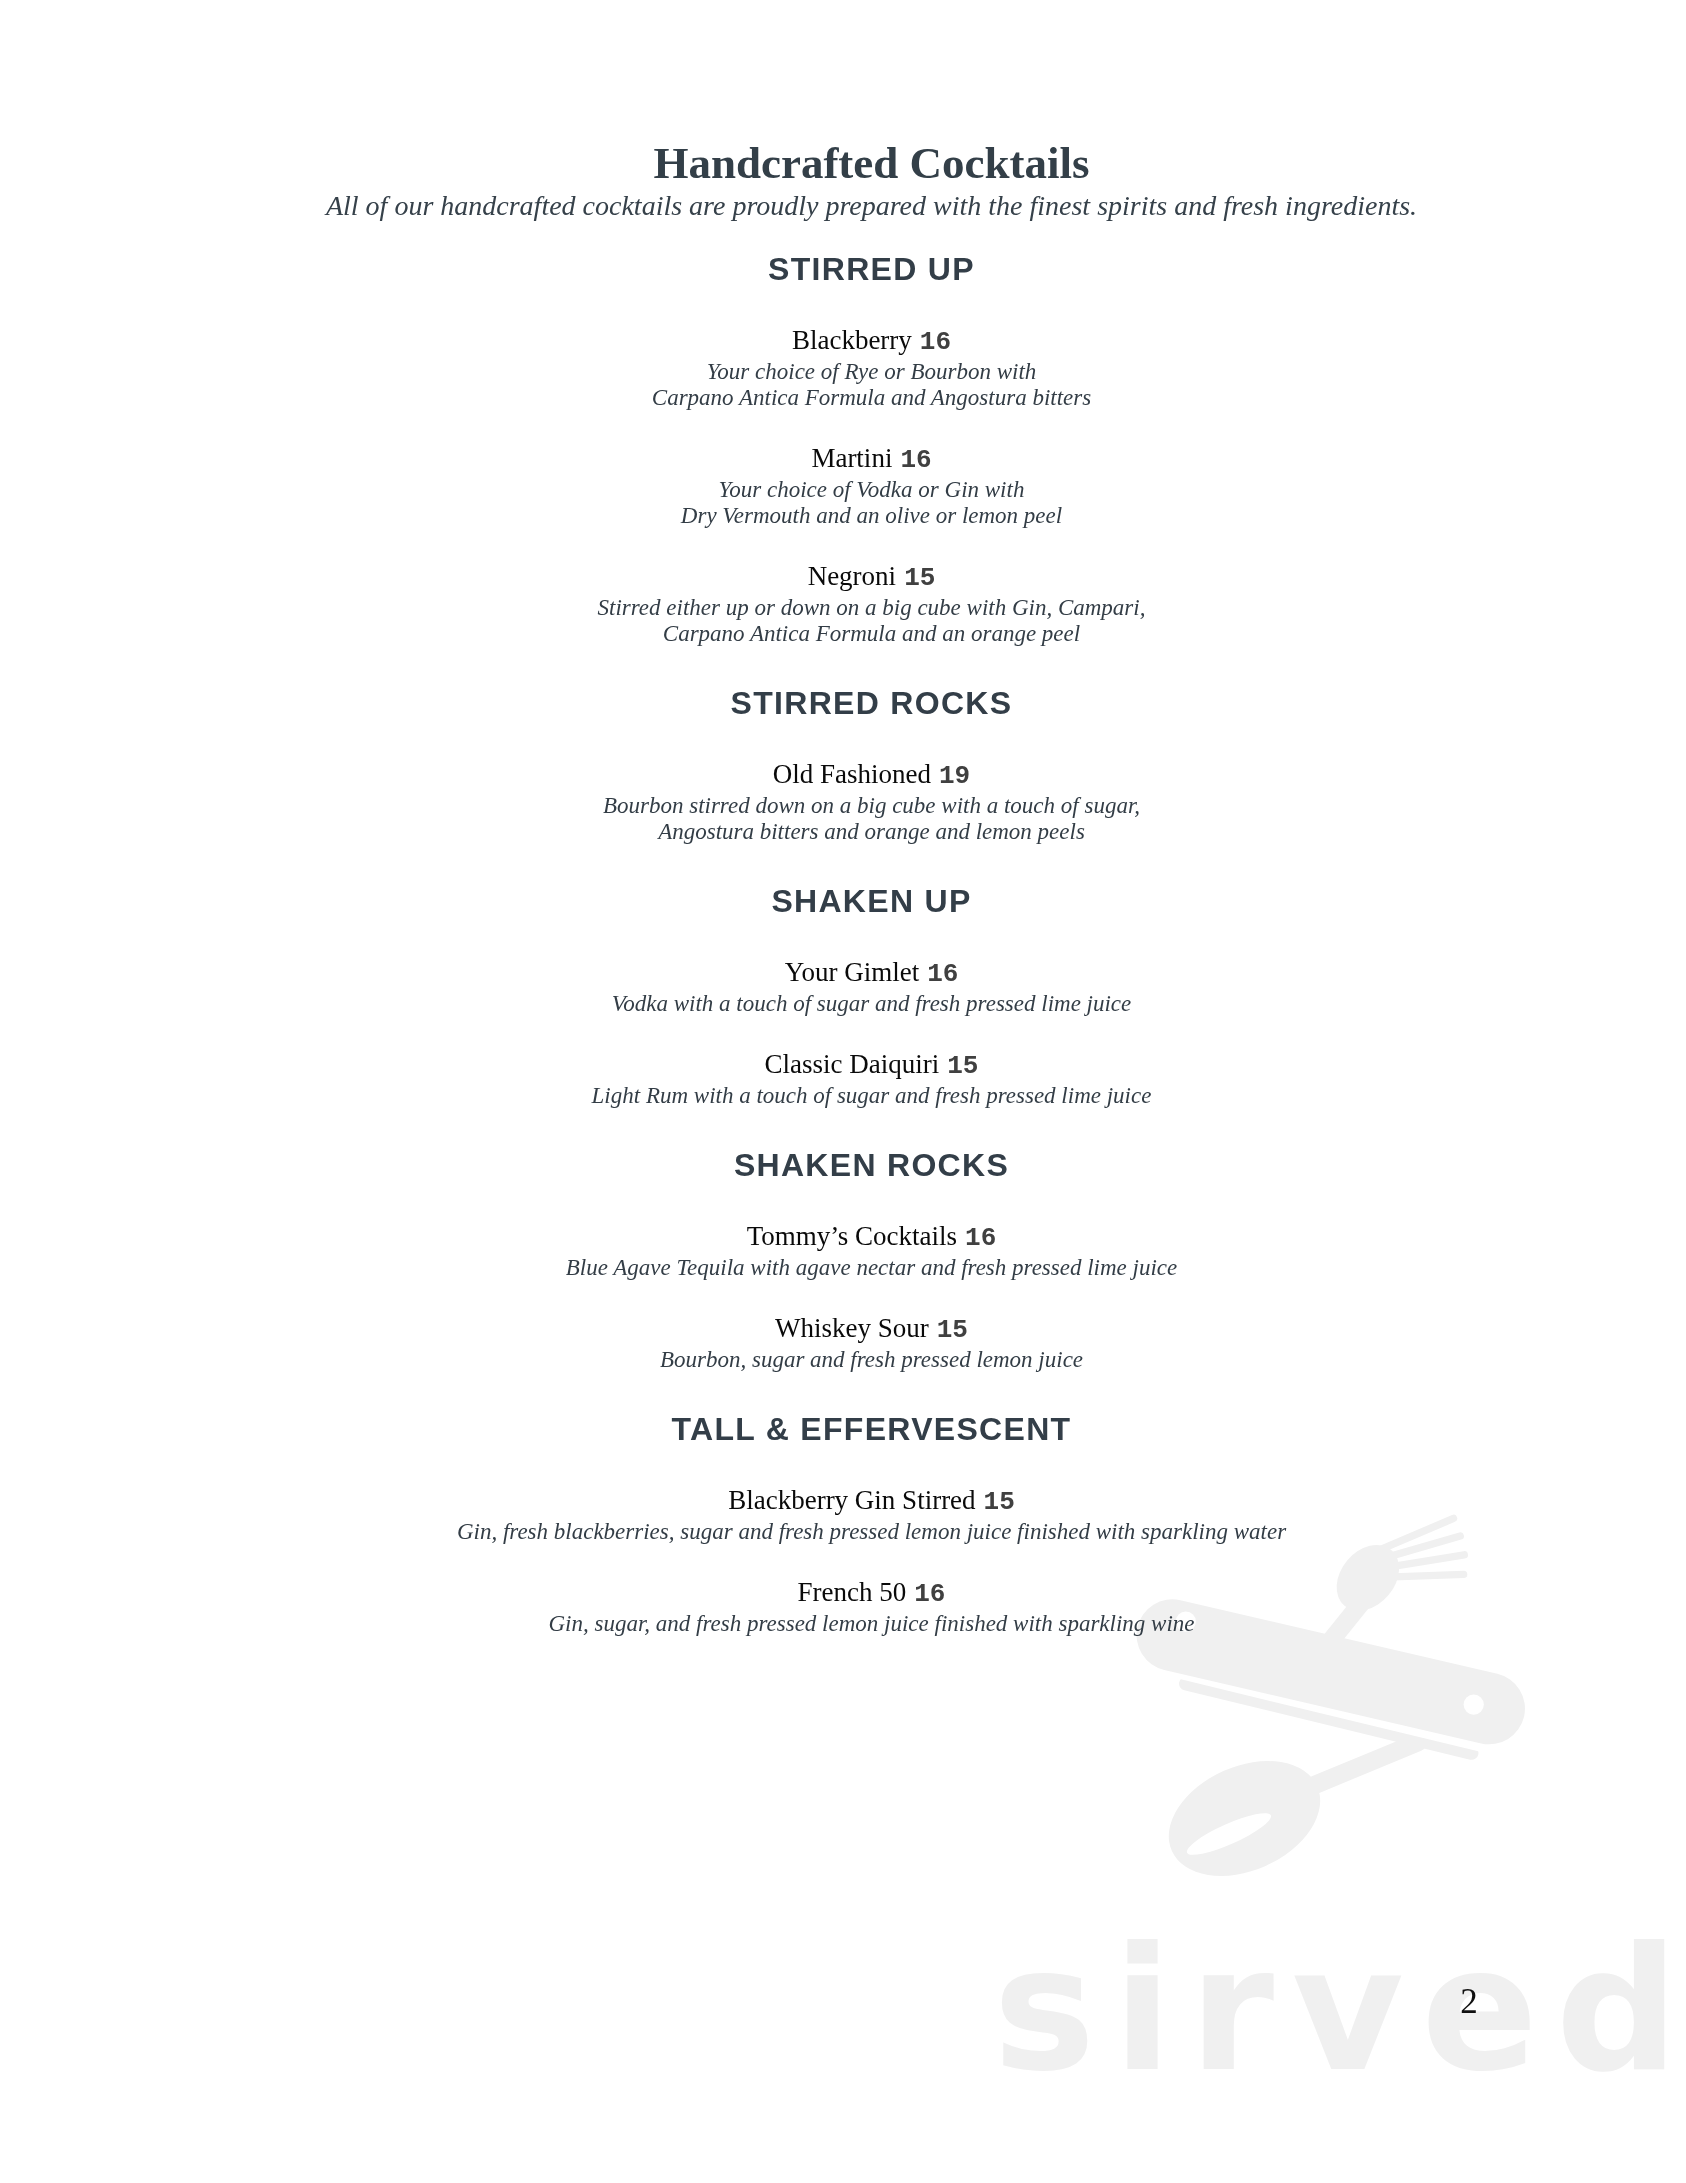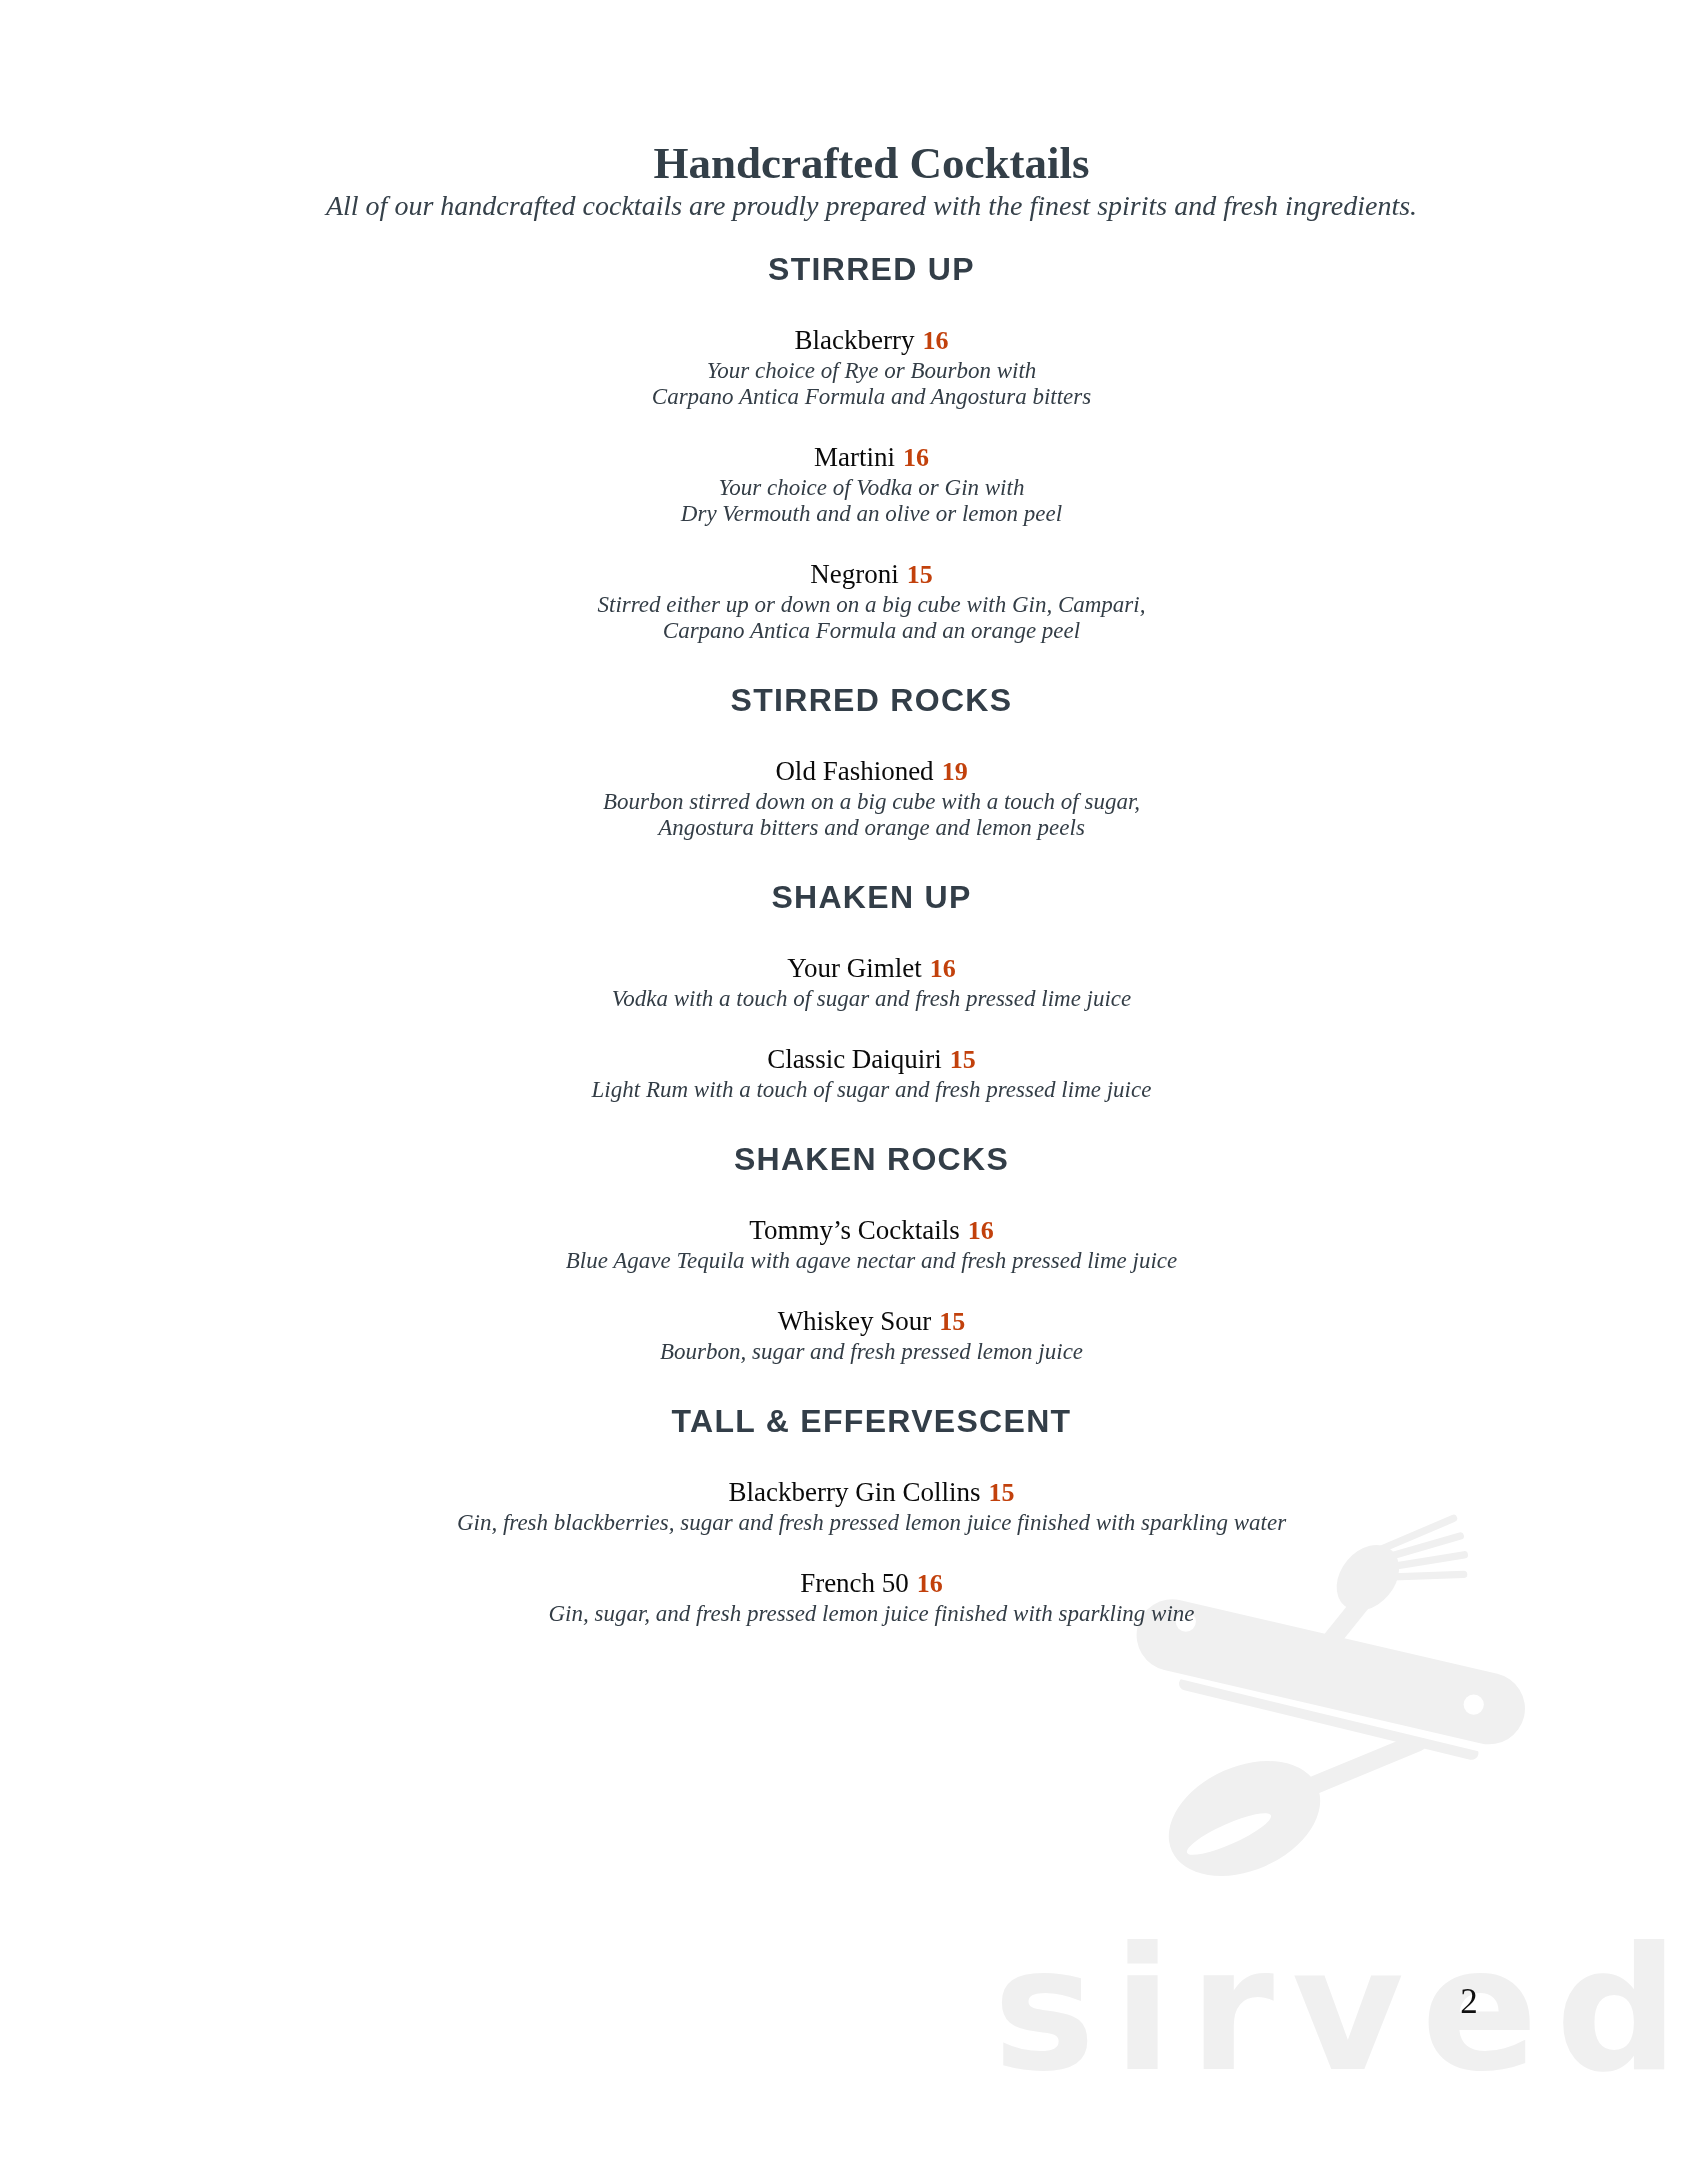--- a/index.html
+++ b/index.html
@@ -15,22 +15,22 @@
   
   #content{position:absolute;left:28px;top:0;width:1687px;text-align:center;z-index:1;}
   .menu-title{margin-top:138px;font-size:45px;line-height:51px;font-weight:bold;color:#333f48;}
   .menu-subtitle{font-size:28px;line-height:34px;font-style:italic;color:#36414a;}
   .section-header{margin-top:37px;font-size:32px;line-height:38px;font-weight:bold;
         font-family:"Liberation Sans", sans-serif;letter-spacing:1.3px;color:#333e48;}
   .section-header.first{margin-top:27px;}
   .item{margin-top:30px;}
   .item.first{margin-top:35px;}
   .item-name{font-size:27px;line-height:34px;color:#0a0a0a;}
-  .price{font-family:Liberation Serif, serif;font-weight:bold;font-size:26px;
-        color:#c2410c;margin-left:8px;}
+  .price{font-family:Liberation Mono, monospace;font-weight:bold;font-size:26px;
+        color:#404040;margin-left:8px;}
   .item-desc{font-size:23px;line-height:26px;font-style:italic;color:#333d46;}
 </style>
 </head>
 <body>
 
 <div id="page">
 
   <svg id="knife-watermark" viewBox="0 0 660 660" xmlns="http://www.w3.org/2000/svg">
     <g fill="none" stroke="#f0f0f0" stroke-linecap="round">
 
@@ -114,21 +114,21 @@
     </div>
 
     <div class="item">
       <div class="item-name"><span>Whiskey Sour</span><span class="price">15</span></div>
       <div class="item-desc">Bourbon, sugar and fresh pressed lemon juice</div>
     </div>
 
     <div class="section-header">TALL &amp; EFFERVESCENT</div>
 
     <div class="item first">
-      <div class="item-name"><span>Blackberry Gin Collins</span><span class="price">15</span></div>
+      <div class="item-name"><span>Blackberry Gin Stirred</span><span class="price">15</span></div>
       <div class="item-desc">Gin, fresh blackberries, sugar and fresh pressed lemon juice finished with sparkling water</div>
     </div>
 
     <div class="item">
       <div class="item-name"><span>French 50</span><span class="price">16</span></div>
       <div class="item-desc">Gin, sugar, and fresh pressed lemon juice finished with sparkling wine</div>
     </div>
 
   </div>
 

